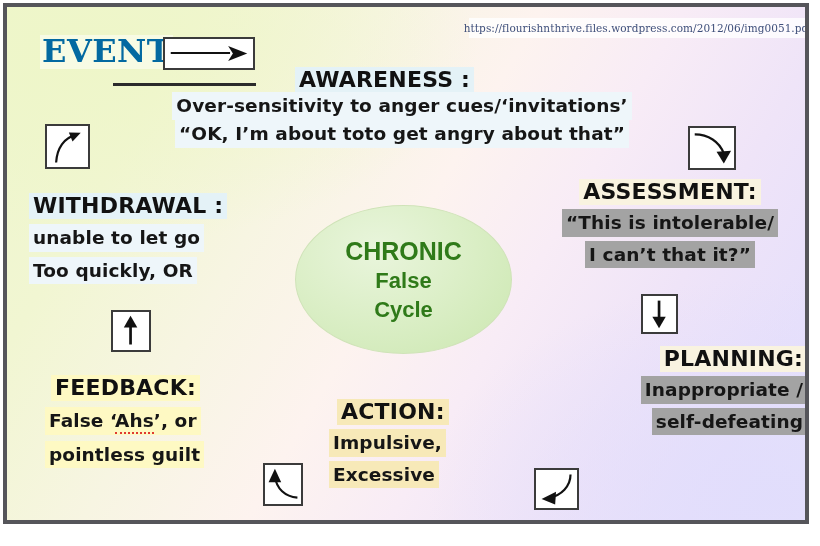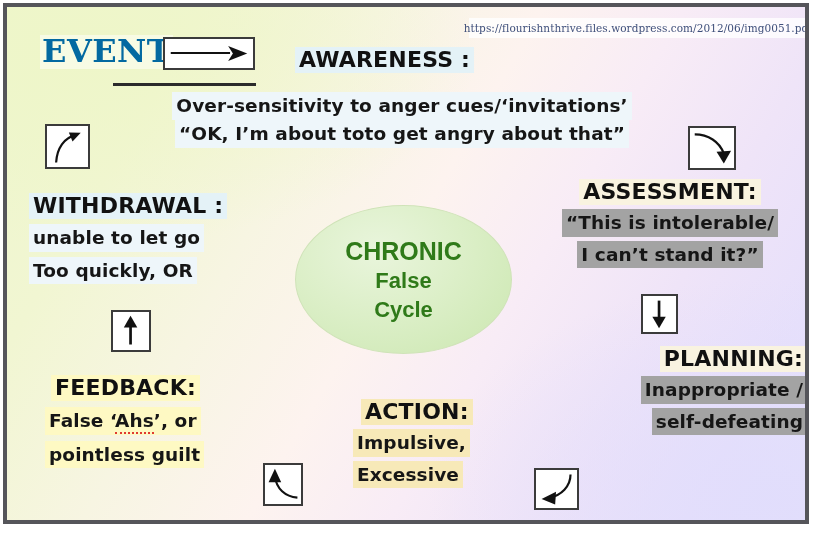--- a/index.html
+++ b/index.html
@@ -129,21 +129,21 @@
     white-space: nowrap;
   }
   .hl-blue  { background: #e4f2f7; }
   .hl-blue2 { background: #eef6fa; }
   .hl-cream { background: #a3a3a3; }
   .hl-cream2{ background: #f9f3e0; }
   .hl-yellow{ background: #f7e9b8; }
   .hl-pale  { background: #fef9c3; }
 
   
-  #awareness-head { left: 288px; top: 40px; }
+  #awareness-head { left: 288px; top: 60px; }
   #awareness-lines { left: 100px; top: 85px; text-align: center; width: 590px; }
   #awareness-lines .body { display: block; }
 
   
   #withdrawal-block { left: 22px; top: 186px; }
   #withdrawal-block .body { display: block; margin-top: 5px; }
 
   
   #assessment-block { left: 513px; top: 172px; width: 300px; text-align: center; }
   #assessment-block .body { display: block; margin-top: 4px; }
@@ -155,21 +155,21 @@
   
   #feedback-block { left: 38px; top: 368px; }
   #feedback-block .head { margin-left: 6px; }
   #feedback-block .body { display: block; margin-top: 6px; }
   .misspell {
     border-bottom: 2px dotted #e03a2f;
     padding-bottom: 1px;
   }
 
   
-  #action-block { left: 322px; top: 392px; margin-left: 24px; }
+  #action-block { left: 322px; top: 392px; }
   #action-block .head { margin-left: 8px; }
   #action-block .body { display: block; margin-top: 4px; }
 
   
   #cycle-ellipse {
     left: 288px;
     top: 198px;
     width: 215px;
     height: 147px;
     border-radius: 50%;
@@ -250,21 +250,21 @@
 
     <div class="abs" id="cycle-ellipse">
       <span id="cycle-l1">CHRONIC</span>
       <span id="cycle-l2">False</span>
       <span id="cycle-l3">Cycle</span>
     </div>
 
     <div class="abs" id="assessment-block">
       <span class="head"><span class="hl hl-cream2">ASSESSMENT:</span></span>
       <span class="body"><span class="hl hl-cream">“This is intolerable/</span></span>
-      <span class="body"><span class="hl hl-cream">I can’t stand it?”</span></span>
+      <span class="body"><span class="hl hl-cream">I can’t that it?”</span></span>
     </div>
 
     <div class="abs arrow-box" id="box-assess-down">
       <svg viewBox="0 0 37 40">
         <line x1="18" y1="5" x2="18" y2="28" stroke="#111" stroke-width="3"></line>
         <polygon points="18,36 25.5,23 10.5,23" fill="#111"></polygon>
       </svg>
     </div>
 
     <div class="abs" id="planning-block">

